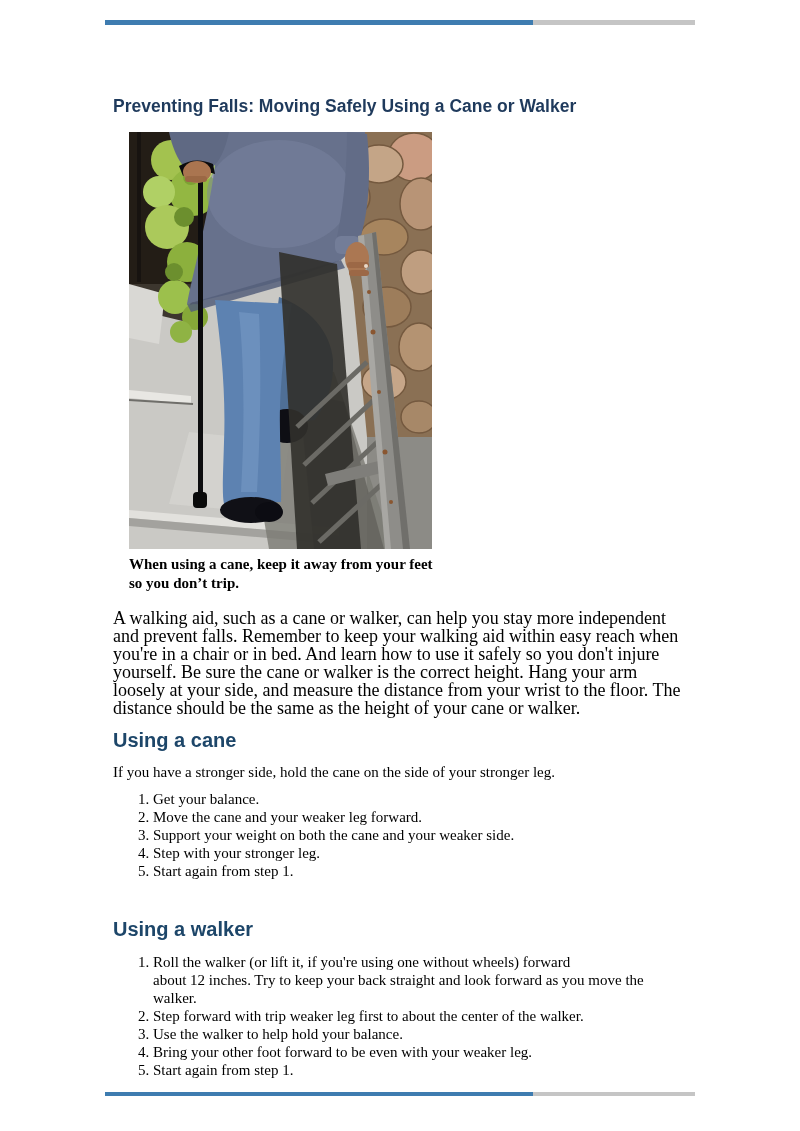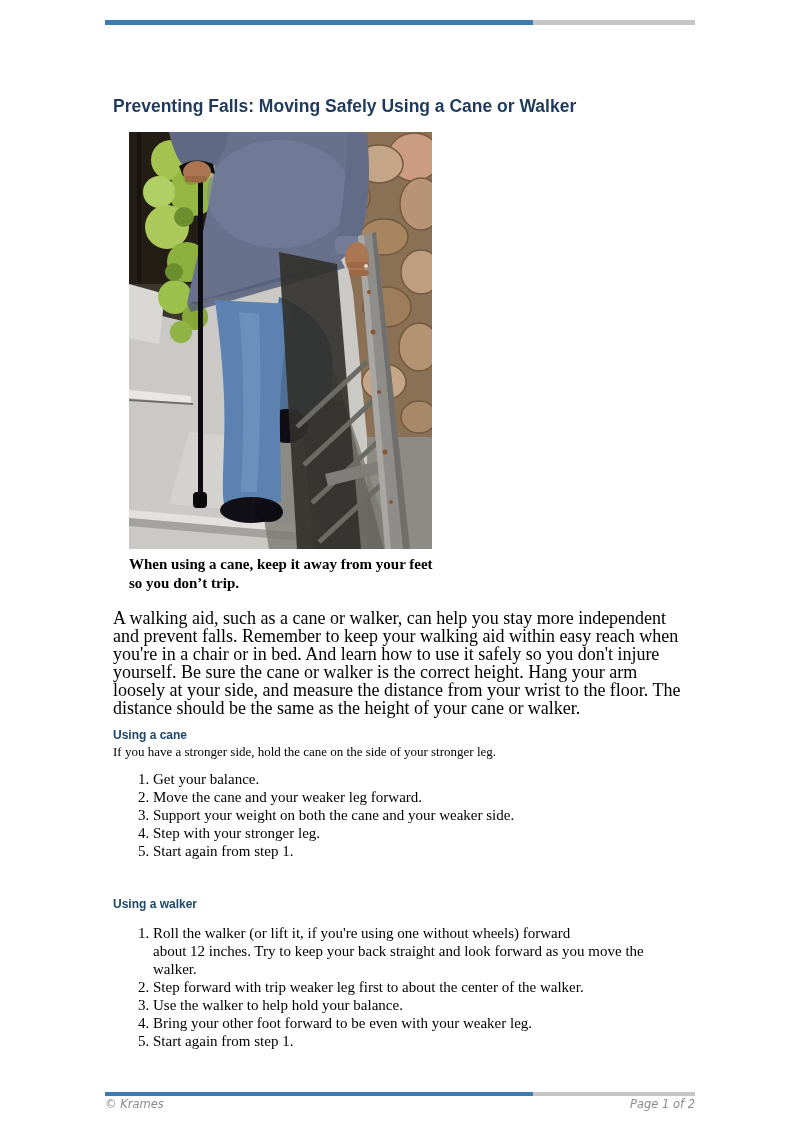--- a/index.html
+++ b/index.html
@@ -14,23 +14,23 @@
   
   .content{position:absolute;left:113px;top:96px;width:577px;}
   h1.doc-title{margin:0 0 15px 0;font-family:"Liberation Sans",sans-serif;font-weight:bold;
         font-size:17.5px;line-height:1.15;color:#1f3a5c;letter-spacing:0;}
   figure{margin:16px;padding:0;}
   .photo{width:303px;height:417px;overflow:hidden;background:#c7c6c2;}
   .photo svg{display:block;}
   figcaption{margin-top:6px;max-width:315px;font-weight:bold;font-size:15px;line-height:19px;color:#000;}
   p.body-text{margin:8px 0 0 0;font-size:18px;line-height:18px;}
   h2.section-heading{margin:12px 0 0 0;font-family:"Liberation Sans",sans-serif;font-weight:bold;
-        font-size:12px;line-height:1.15;color:#1d4669;}
+        font-size:20px;line-height:1.15;color:#1d4669;}
   h2.mt-lg{margin-top:38px;}
-  p.lead{margin:0 0 0 0;font-size:13px;line-height:18px;}
+  p.lead{margin:11px 0 0 0;font-size:15px;line-height:18px;}
   ol.steps{margin:9px 0 0 0;padding:0 0 0 40px;font-size:15px;line-height:18px;}
   ol.steps.walker{margin-top:12px;}
   ol.steps li{margin:0;padding:0;white-space:pre-line;}
   
   .footer-row{position:absolute;left:105px;top:1097px;width:590px;display:flex;
         justify-content:space-between;font-family:"DejaVu Sans",sans-serif;
         font-style:italic;font-size:11.5px;color:#8b8b8b;}
 </style>
 </head>
 <body>
@@ -180,18 +180,14 @@
       </ol>
     </section>
 
   </div>
 
   <div class="accent-bar bar-bottom">
     <span class="seg-blue"></span>
     <span class="seg-gray"></span>
   </div>
 
-  <div class="footer-row">
-    <span>© Krames</span>
-    <span>Page 1 of 2</span>
-  </div>
 
 </div>
 
 </body></html>

